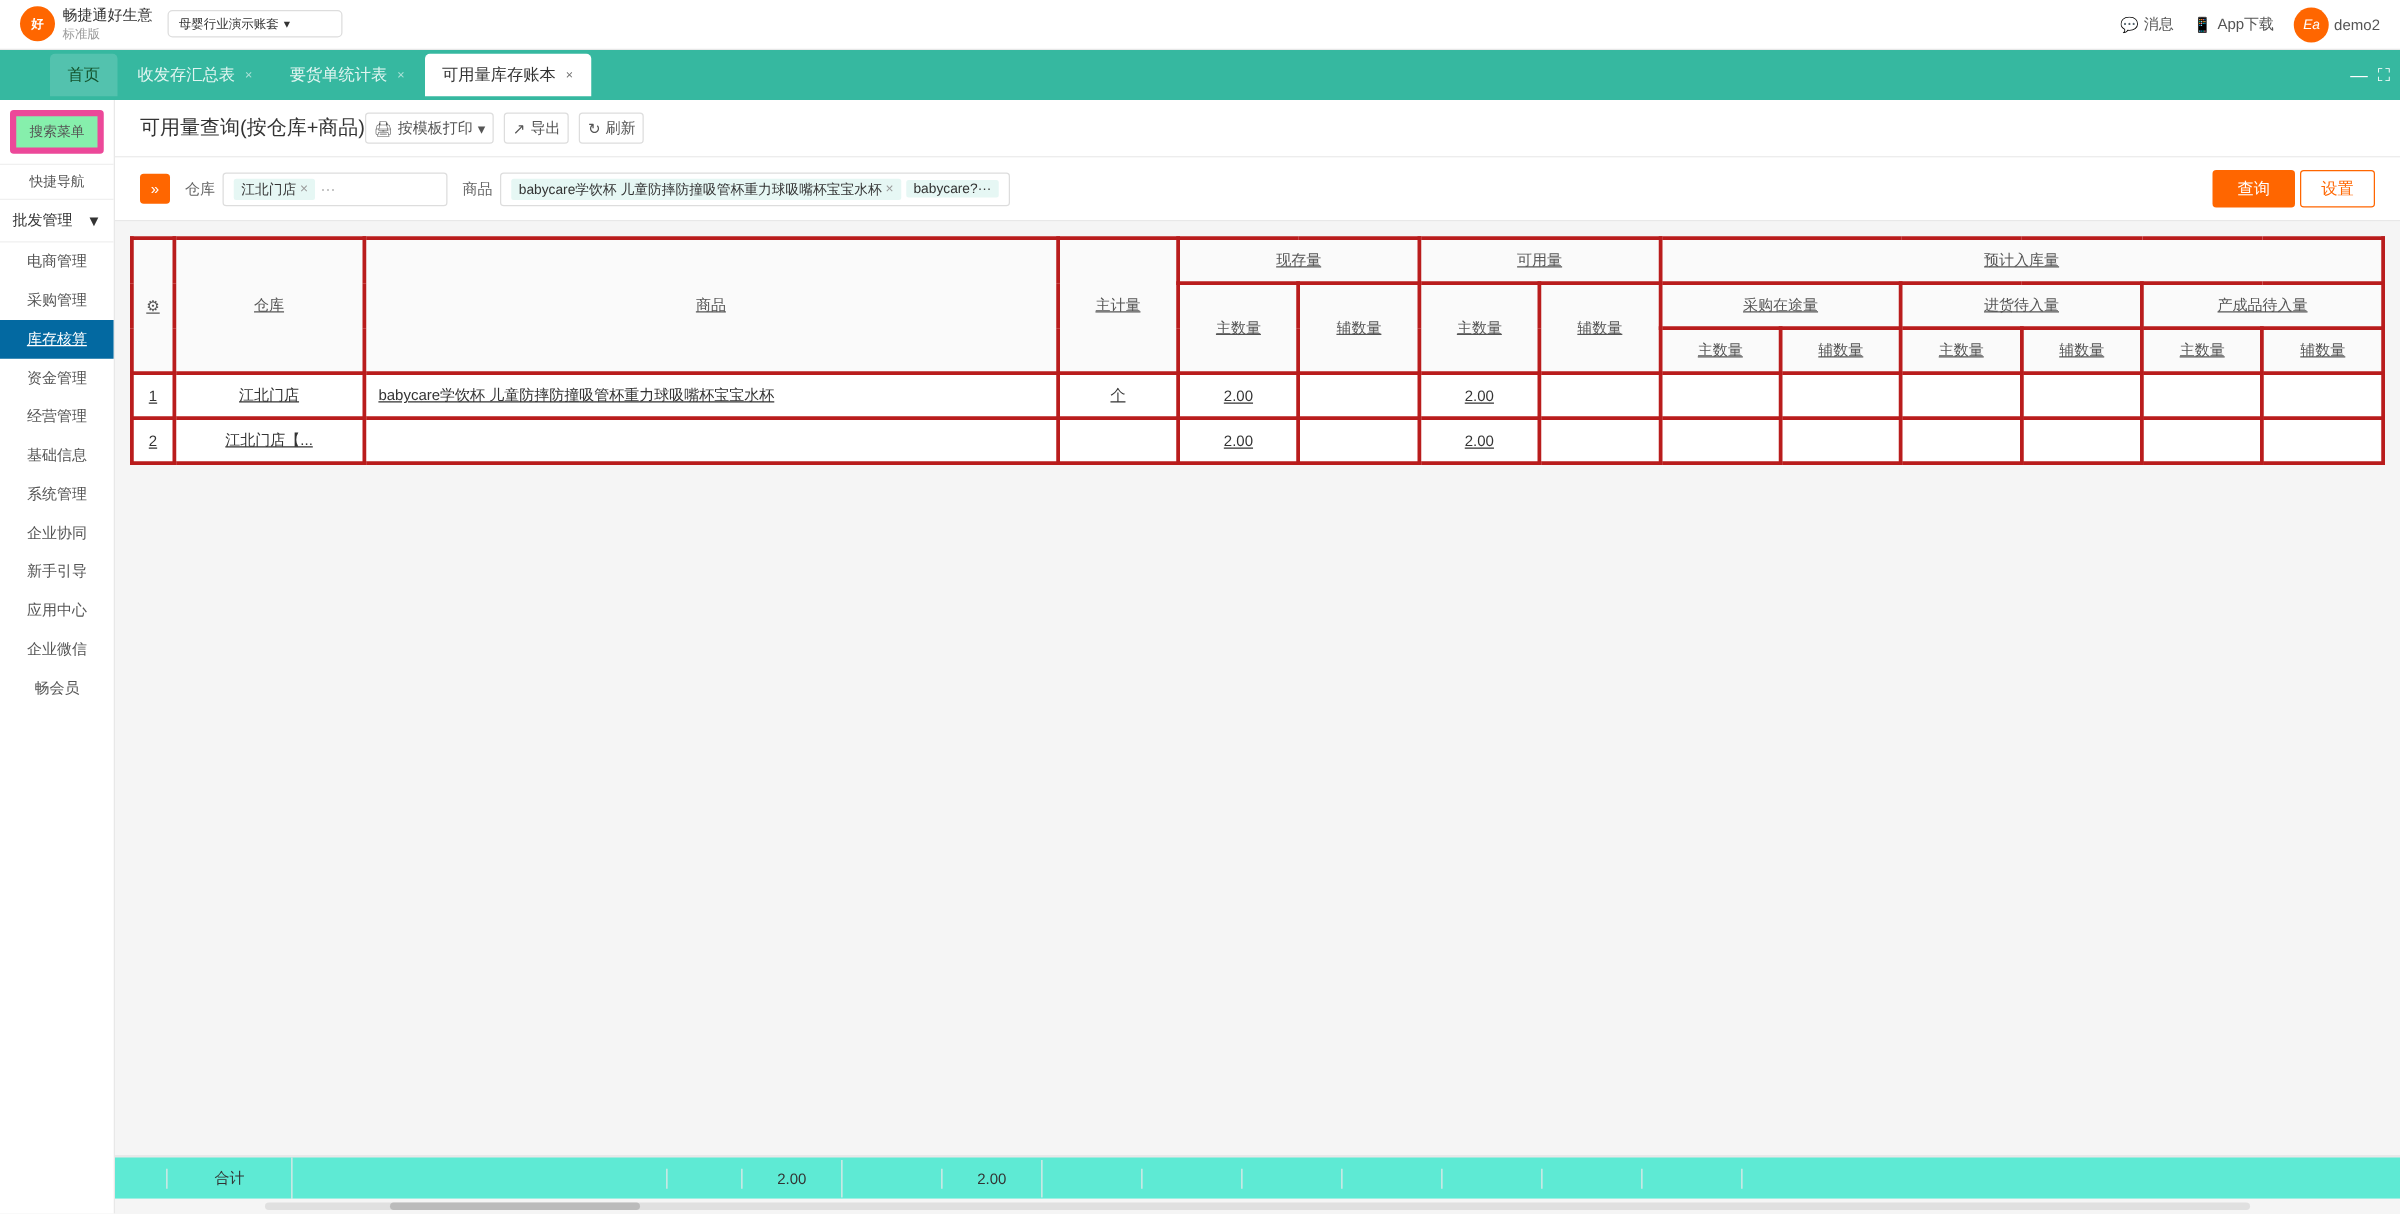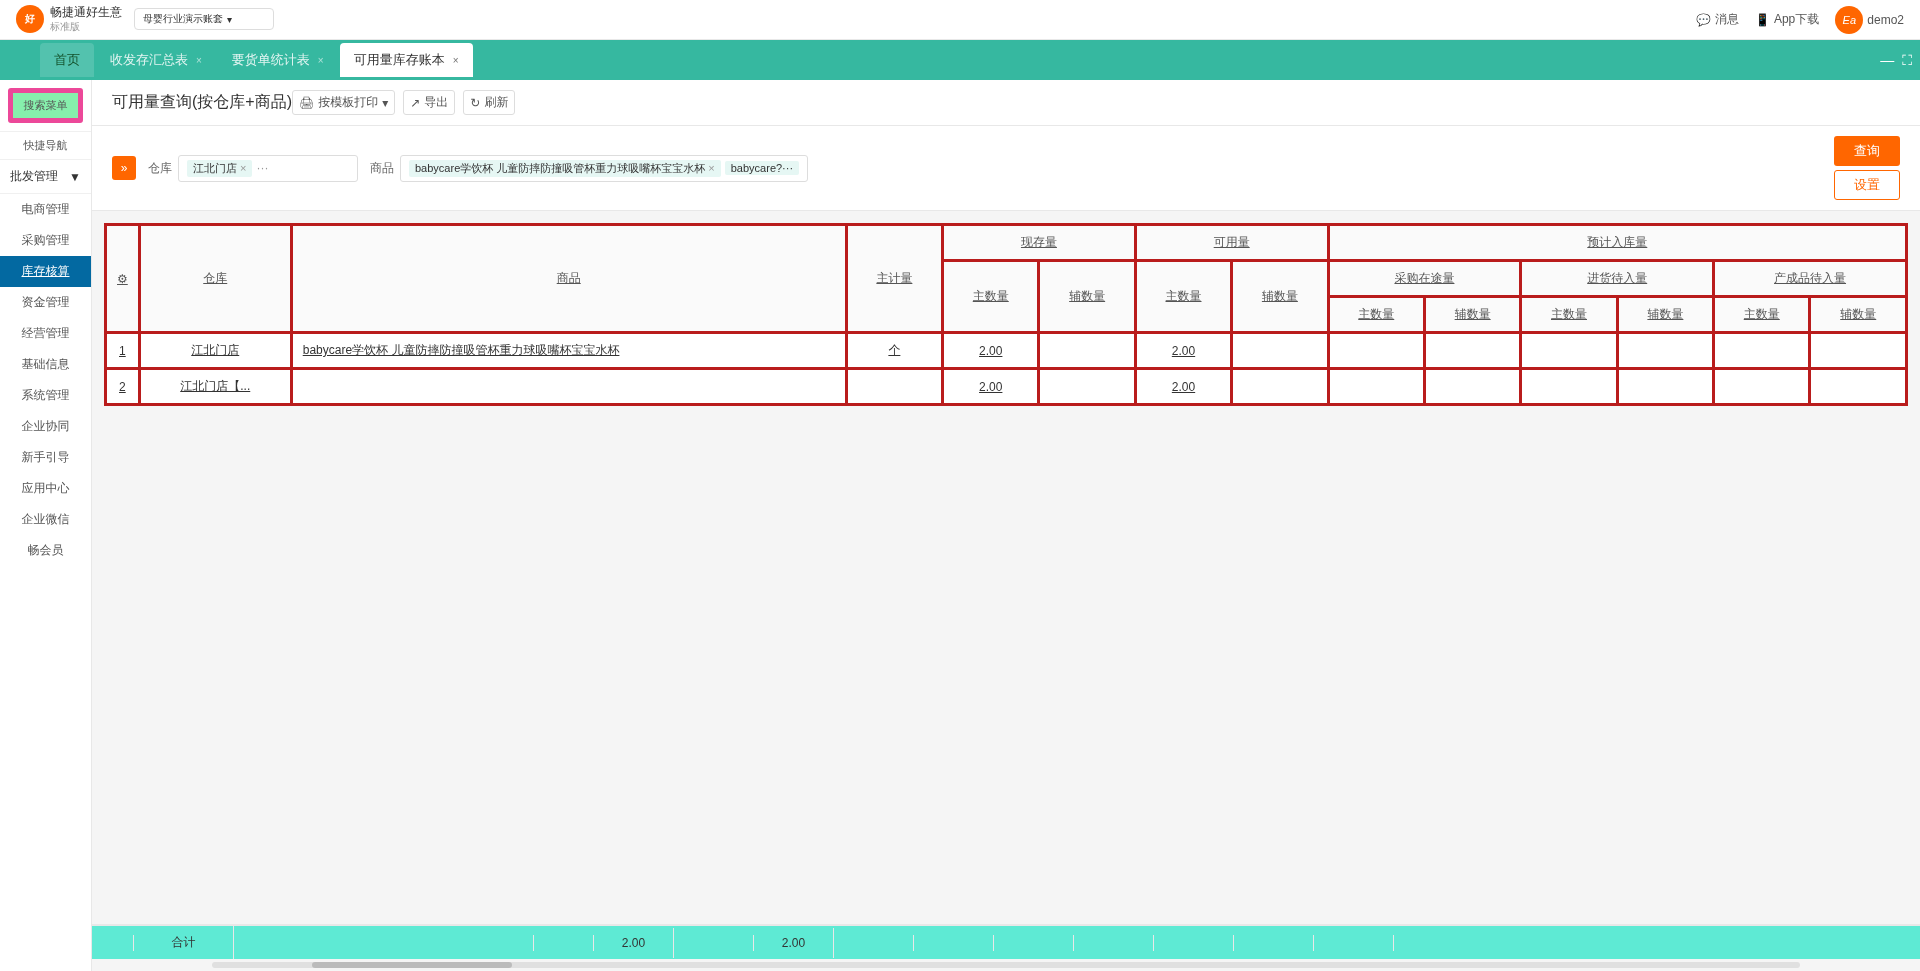--- a/index.html
+++ b/index.html
@@ -71,21 +71,21 @@
     .filter-toggle { width: 24px; height: 24px; background: #ff6600; color: white; display: flex; align-items: center; justify-content: center; border-radius: 3px; cursor: pointer; font-size: 12px; }
     .filter-field { display: flex; align-items: center; gap: 6px; }
     .filter-label { font-size: 12px; color: #666; white-space: nowrap; }
     .filter-input { display: flex; align-items: center; gap: 4px; border: 1px solid #ddd; border-radius: 3px; padding: 4px 8px; min-width: 180px; background: white; font-size: 12px; }
     .filter-tag { background: #e6f7f4; color: #333; padding: 1px 6px; border-radius: 2px; font-size: 11px; display: flex; align-items: center; gap: 3px; }
     .filter-tag .x { cursor: pointer; color: #999; }
     .filter-more { color: #999; font-size: 12px; }
     .filter-spacer { flex: 1; }
     .query-btn { background: #ff6600; color: white; border: none; border-radius: 3px; padding: 6px 20px; font-size: 13px; cursor: pointer; }
     .setting-btn { background: white; color: #ff6600; border: 1px solid #ff6600; border-radius: 3px; padding: 5px 16px; font-size: 13px; cursor: pointer; }
-    .btn-group { display: flex; flex-direction: column; gap: 4px; }
+    .btn-group { display: flex; flex-direction: row; gap: 4px; }
 
     
     .table-area { flex: 1; overflow: auto; padding: 12px; }
     .data-table { width: 100%; border-collapse: collapse; background: white; font-size: 12px; }
     .data-table th, .data-table td { border: 3px solid #b91c1c; padding: 8px 10px; text-align: center; white-space: nowrap; text-decoration: underline; }
     .data-table th { background: #fafafa; color: #555; font-weight: 500; }
     .data-table td { color: #333; }
     .col-gear { width: 32px; }
 
     

